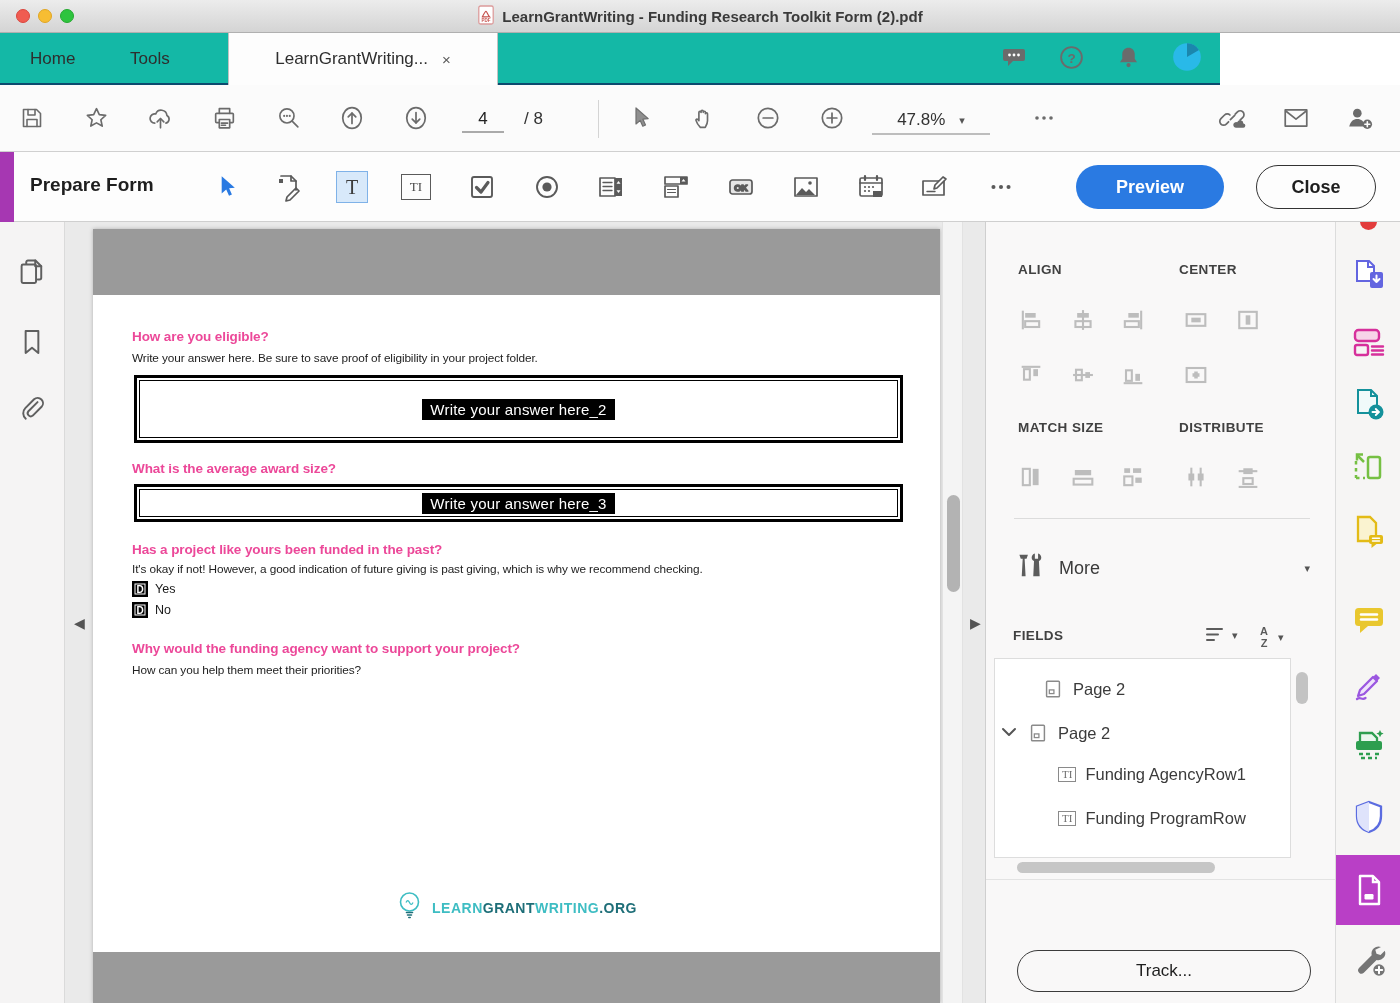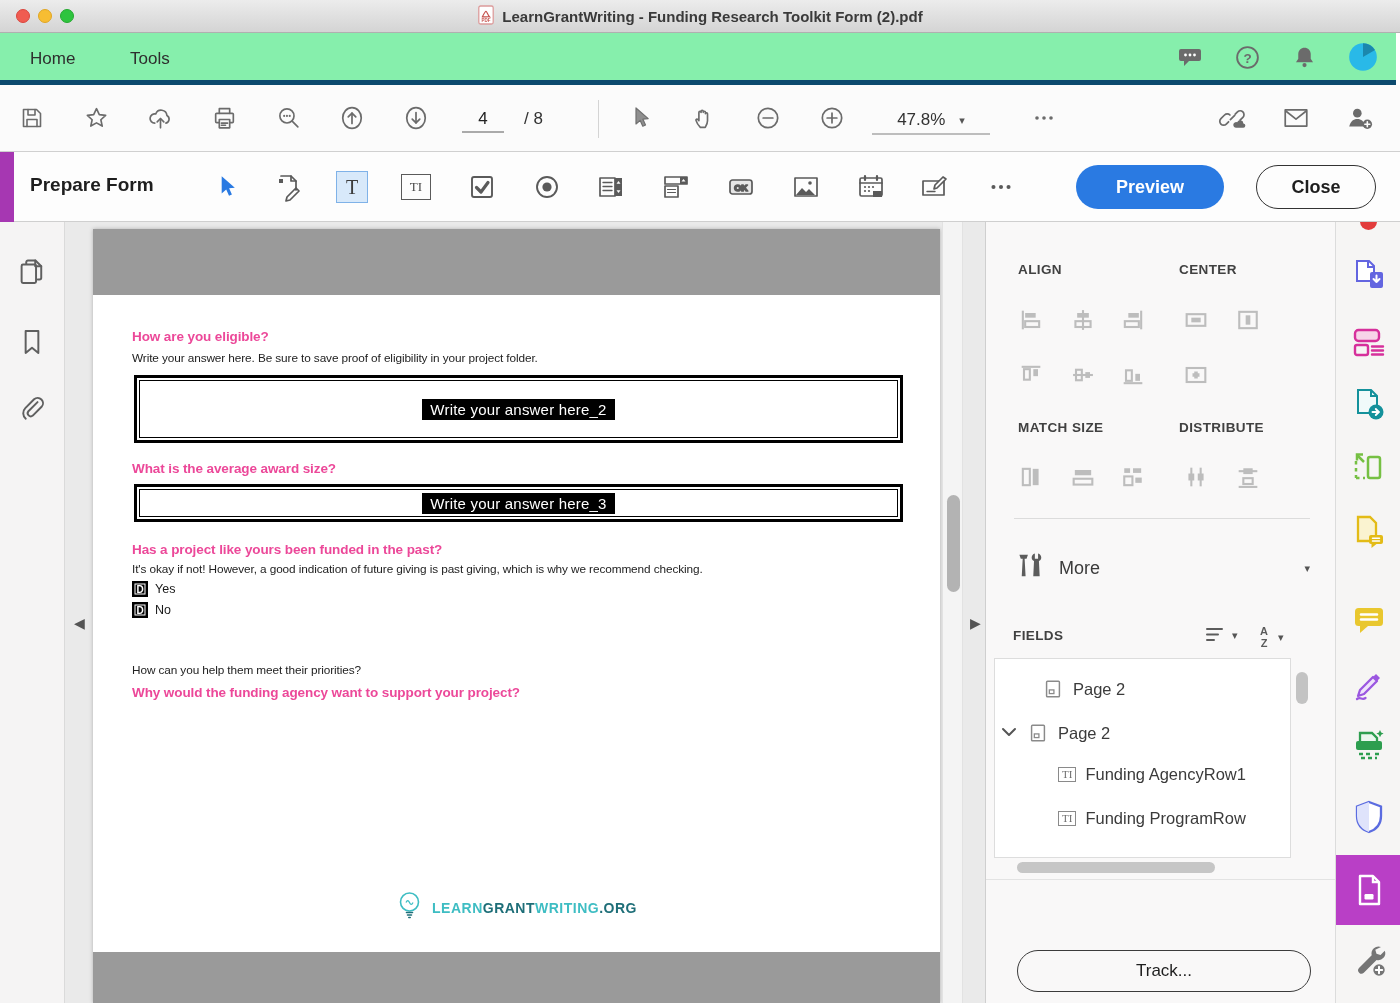--- a/index.html
+++ b/index.html
@@ -13,22 +13,22 @@
   .traffic { position:absolute; left:16px; top:9px; display:flex; gap:8px; }
   .tl { width:14px; height:14px; border-radius:50%; display:inline-block; }
   .tl.red{ background:#f05c51; border:1px solid #da463e;}
   .tl.yellow{ background:#f7bd33; border:1px solid #e0a624;}
   .tl.green{ background:#2ec43e; border:1px solid #24a930;}
   .title-center { position:absolute; left:0; right:0; top:0; height:33px;
     display:flex; align-items:center; justify-content:center; gap:7px;
     font-size:15px; font-weight:700; color:#3a3a3a; }
 
   
-  .tabbar { position:absolute; left:0; top:33px; width:1396px; height:52px;
-    background:#86efac; border-bottom:5px solid #0c4a6e; }
+  .tabbar { position:absolute; left:0; top:33px; width:1220px; height:52px;
+    background:#14b8a6; border-bottom:2px solid #0c4a6e; }
   .tab { position:absolute; top:0; height:52px; display:flex; align-items:center;
     font-size:17px; color:#2e2e2e; cursor:default; }
   .tab-home{ left:30px; }
   .tab-tools{ left:130px; }
   .tab-doc{ left:228px; width:270px; background:#fdfdfd; justify-content:center; gap:14px;
     border-left:1px solid #c2c2c2; border-right:1px solid #c2c2c2; }
   .tabclose{ color:#5a5a5a; font-size:15px; }
   .tabbar-right { position:absolute; right:18px; top:0; height:52px; display:flex;
     align-items:center; gap:30px; }
 
@@ -150,20 +150,24 @@
     </div>
   </div>
 
   <div class="tabbar">
     <div class="tab tab-home">
         <span>Home</span>
       </div>
     <div class="tab tab-tools">
         <span>Tools</span>
       </div>
+    <div class="tab tab-doc">
+      <span>LearnGrantWriting...</span>
+      <span class="tabclose">×</span>
+    </div>
     <div class="tabbar-right">
       <span>
         <svg width="28" height="26" viewBox="0 0 26 26">
             <path fill="#6b6b6b" d="M4 5h18a2 2 0 0 1 2 2v8a2 2 0 0 1-2 2H12l-5 5v-5H4a2 2 0 0 1-2-2V7a2 2 0 0 1 2-2z"></path>
             <circle cx="8.5" cy="11" r="1.4" fill="#fff"></circle>
             <circle cx="13" cy="11" r="1.4" fill="#fff"></circle>
             <circle cx="17.5" cy="11" r="1.4" fill="#fff"></circle>
           </svg>
       </span>
       <span>
@@ -449,21 +453,21 @@
         <div class="q-sub" style="left:39px; top:333px;">It's okay if not! However, a good indication of future giving is past giving, which is why we recommend checking.</div>
         <div class="opt" style="left:39px; top:352px;">
           <span class="dmark">D</span>
           <span>Yes</span>
         </div>
         <div class="opt" style="left:39px; top:373px;">
           <span class="dmark">D</span>
           <span>No</span>
         </div>
 
-        <div class="q-head" style="left:39px; top:412px;margin-top:44px;">Why would the funding agency want to support your project?</div>
+        <div class="q-head" style="left:39px; top:412px;">Why would the funding agency want to support your project?</div>
         <div class="q-sub" style="left:39px; top:434px;">How can you help them meet their priorities?</div>
 
         <div class="logo" style="top:662px;">
           <span>
             <svg width="27" height="30" viewBox="0 0 27 30">
                 <circle cx="13.5" cy="11" r="9" fill="none" stroke="var(--logo_teal_light)" stroke-width="1.6"></circle>
                 <path d="M10 11.5c1.2-2.5 2.3-2.5 3.5 0s2.3 2.5 3.5 0" fill="none" stroke="var(--logo_teal_light)" stroke-width="1.3"></path>
                 <path d="M10.5 21.5h6M11.5 24h4M12.8 26.5h1.4" stroke="var(--logo_teal_dark)" stroke-width="1.6" stroke-linecap="round"></path>
               </svg>
           </span>

